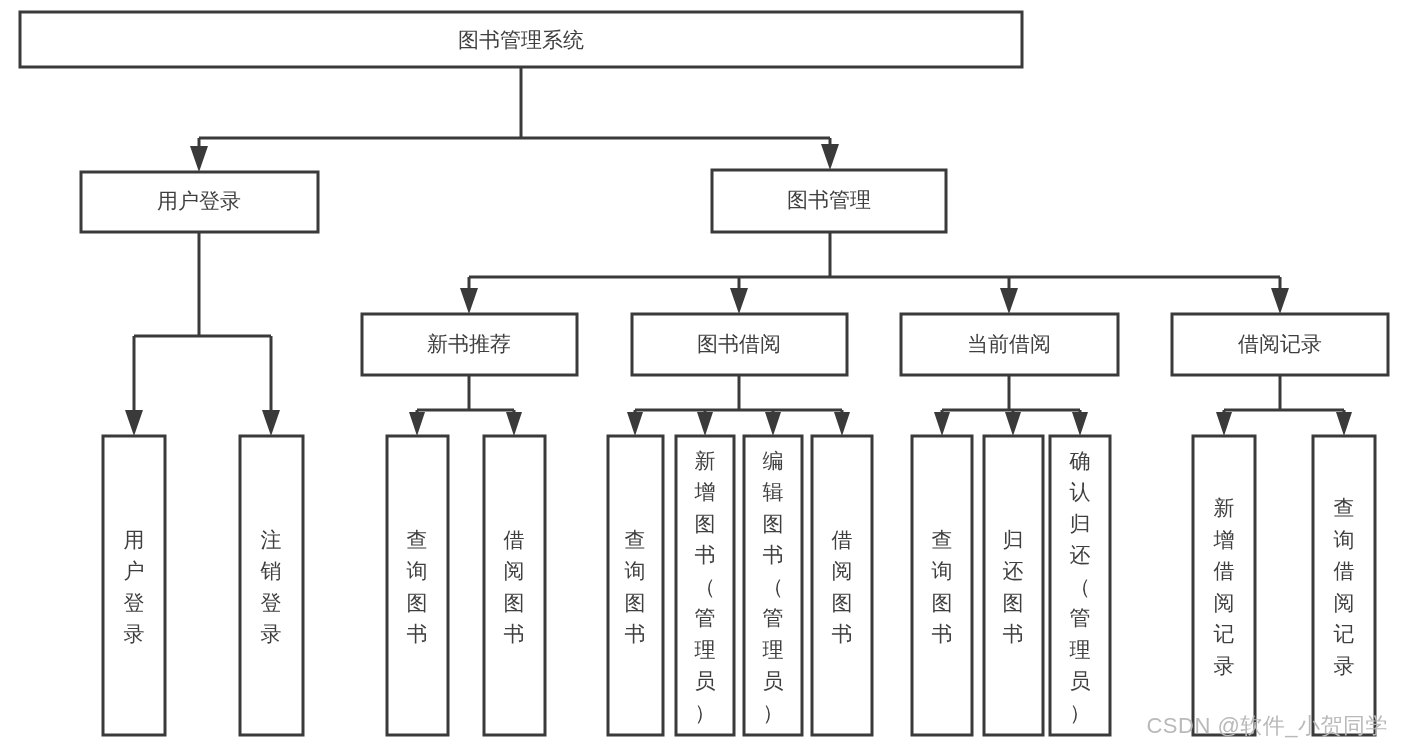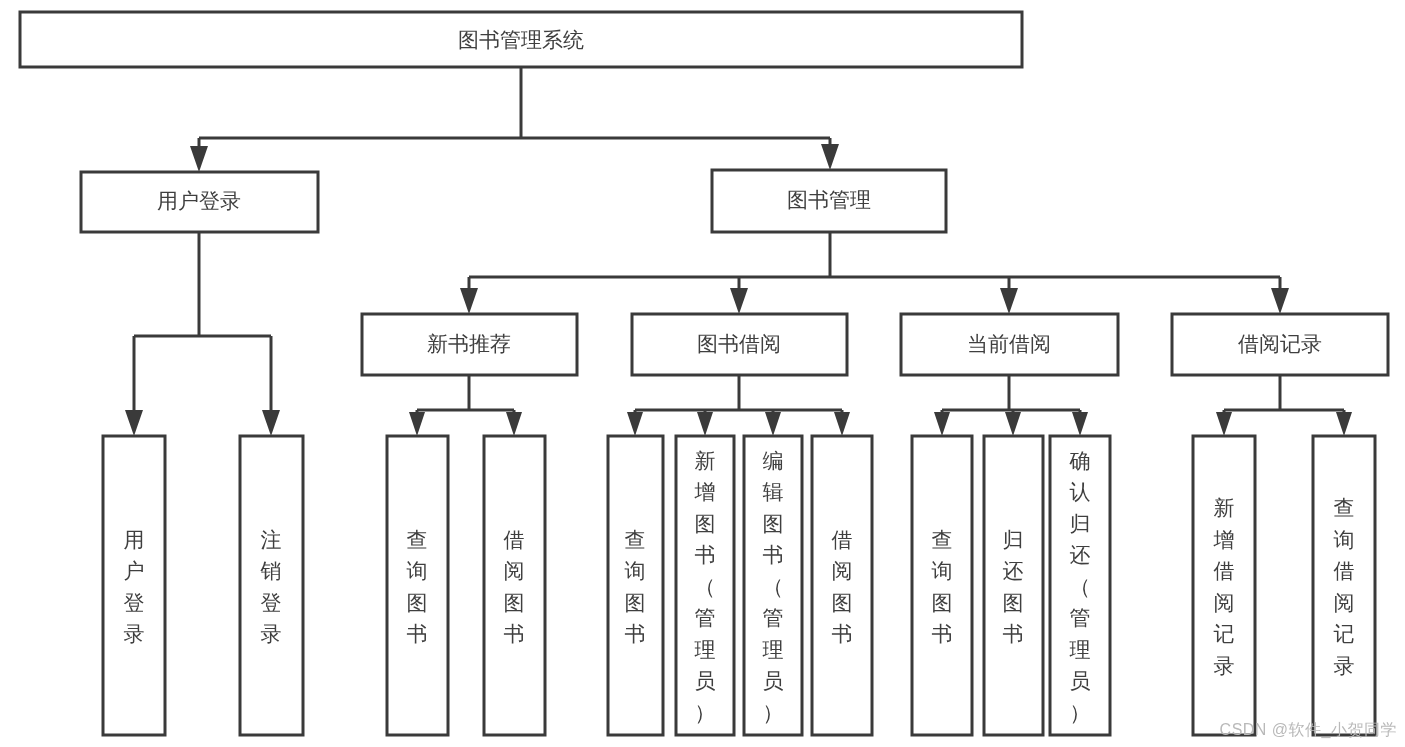--- a/index.html
+++ b/index.html
@@ -49,24 +49,24 @@
     dominant-baseline: middle;
   }
   .node-label-v {
     font-family: "Liberation Sans", "DejaVu Sans", sans-serif;
     font-size: 21px;
     fill: #3f3f3f;
     text-anchor: middle;
   }
   .watermark-text {
     position: absolute;
-    right: 8px;
+    right: 17px;
     bottom: 6px;
     font-family: "Liberation Sans", "DejaVu Sans", sans-serif;
-    font-size: 16px;
+    font-size: 22px;
     color: #b9b9b9;
     white-space: nowrap;
     letter-spacing: 0.5px;
   }
 </style>
 </head>
 <body>
 
 <div id="diagram-root">
 

